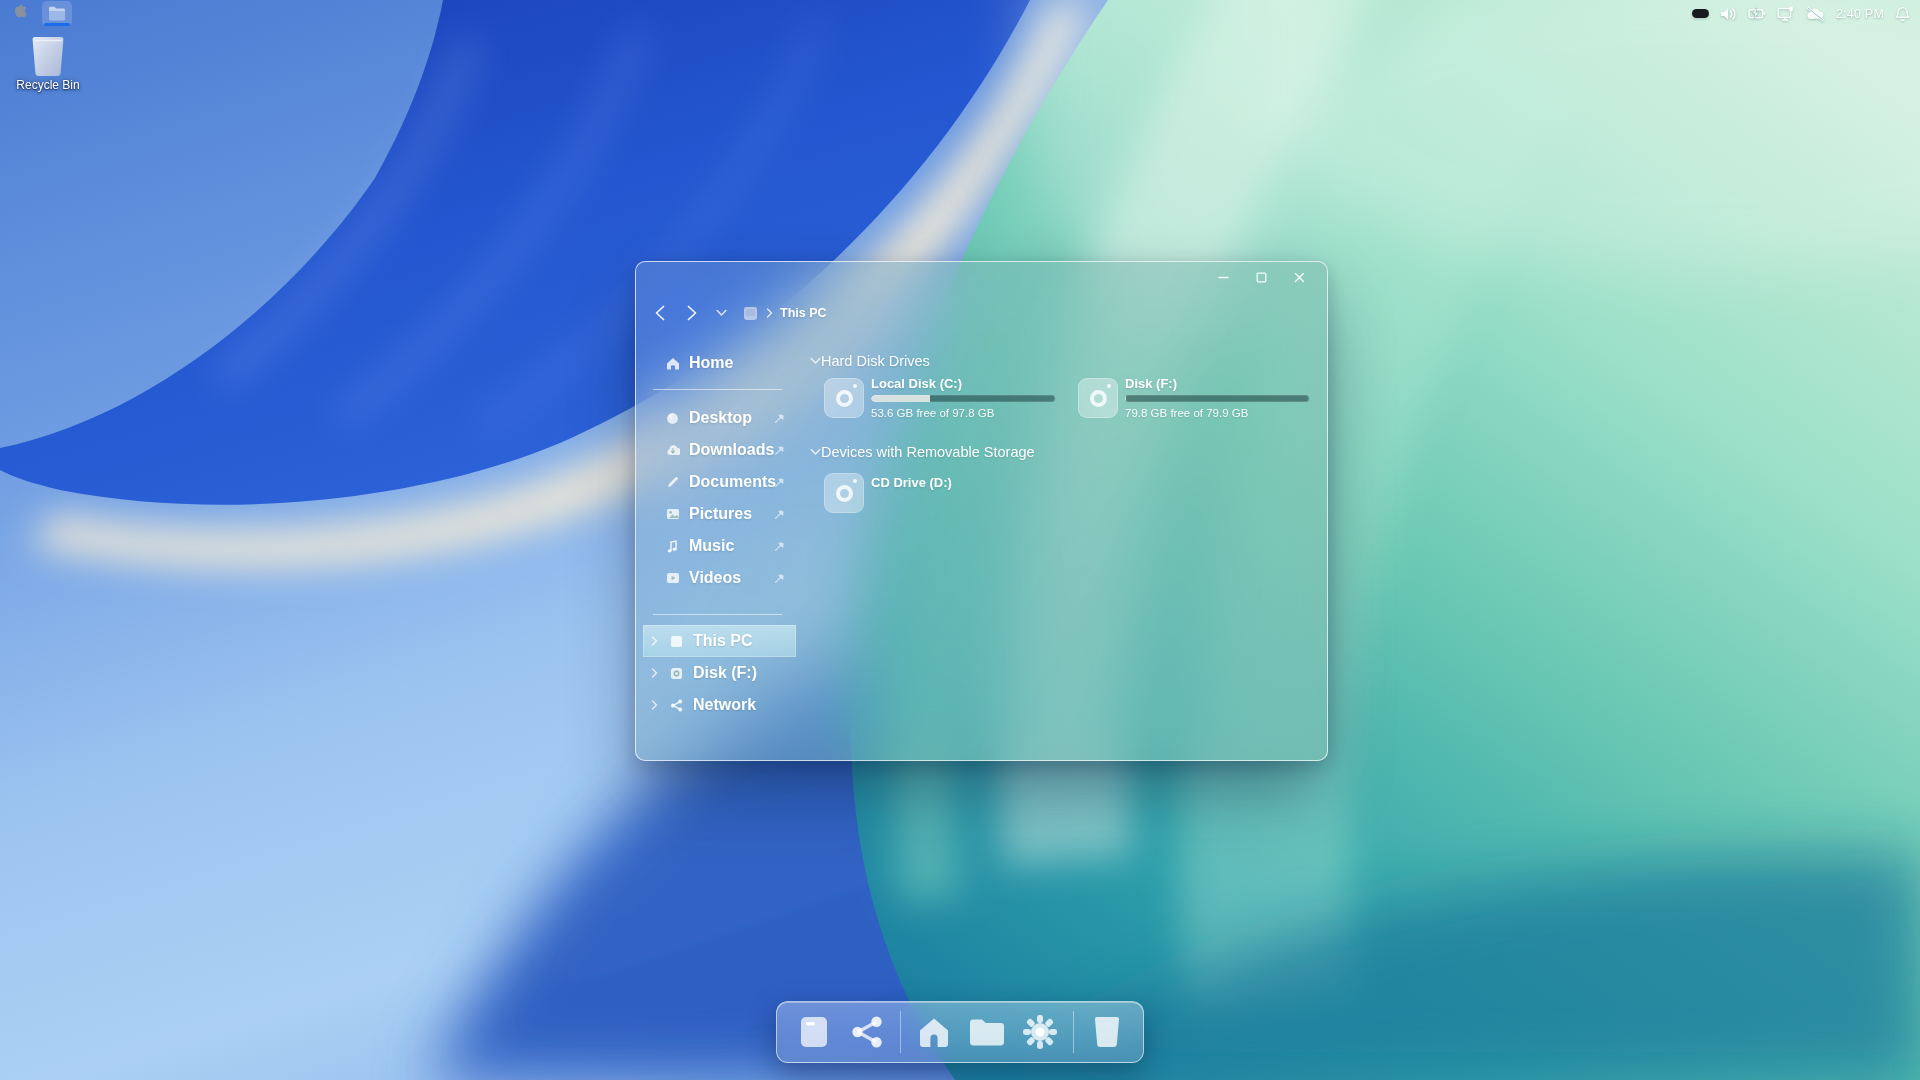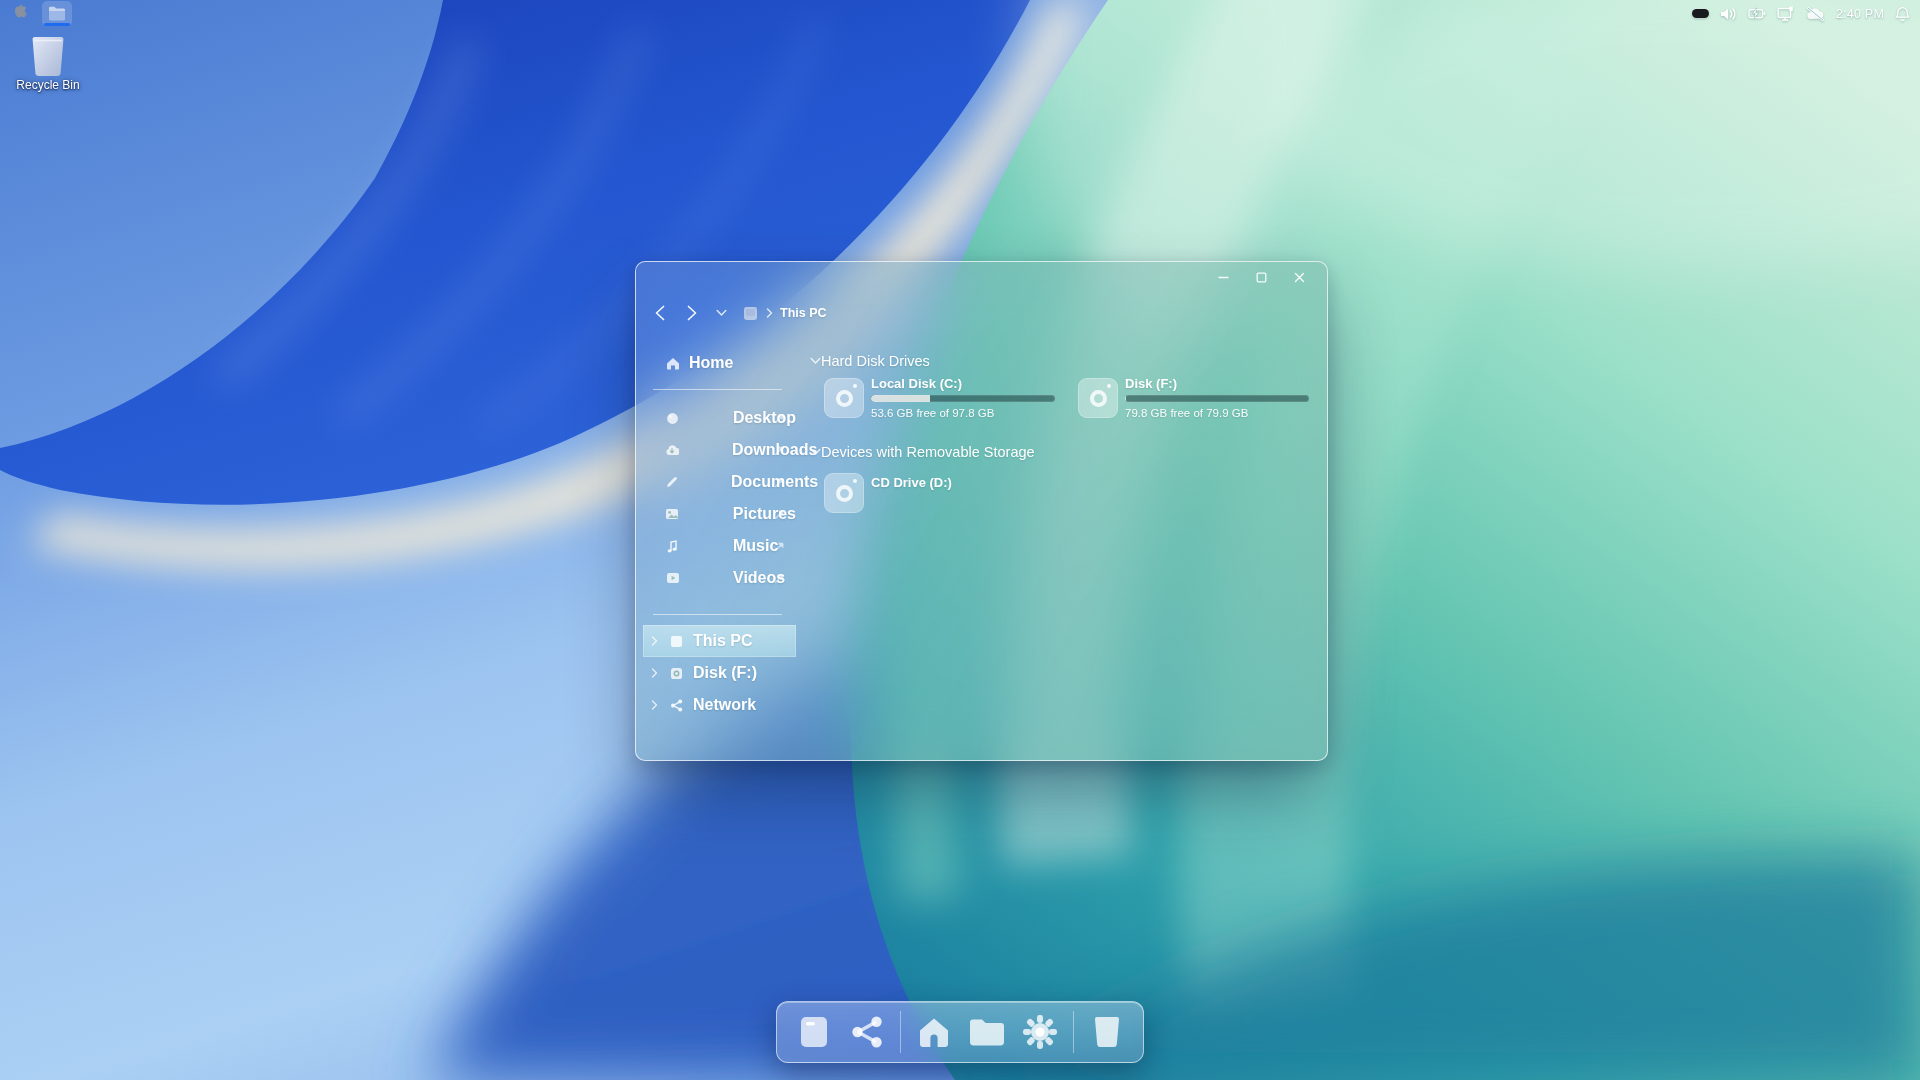--- a/index.html
+++ b/index.html
@@ -55,21 +55,21 @@
 
   #winbody { position:absolute; top:72px; left:0; right:0; bottom:0; }
 
   
   #sidebar { position:absolute; top:0; bottom:0; left:0; width:160px; padding-top:14px; font-size:16px; font-weight:600;padding-left:7px; }
   .side-row { position:relative; height:30px; display:flex; align-items:center; padding-left:22px; }
   .side-row .ic { width:15px; display:flex; justify-content:center; margin-right:9px; opacity:.88; }
   .side-row .pin { position:absolute; right:11px; opacity:.6; }
   .side-sep { height:1px; background:rgba(255,255,255,.55); margin:11px 14px 12px 10px; }
   .side-sep2 { height:1px; background:rgba(255,255,255,.55); margin:20px 14px 10px 10px; }
-  .pinned-row { height:32px;gap:44px; }
+  .pinned-row { height:32px; }
   .tree-row { position:relative; height:32px; display:flex; align-items:center; padding-left:26px; }
   .tree-row .chev { position:absolute; left:8px; opacity:.75; display:flex; }
   .tree-row .ic { width:15px; display:flex; justify-content:center; margin-right:9px; opacity:.9; }
   .tree-row.selected { background:linear-gradient(180deg, rgba(214,242,246,.62), rgba(188,230,238,.55)); box-shadow:inset 0 0 0 1px rgba(255,255,255,.25); }
 
   
   #content { position:absolute; top:0; bottom:0; left:160px; right:0; padding:16px 18px 0 14px; }
   .sec-head { display:flex; align-items:center; height:22px; font-size:14.5px; }
   .sec-head .chev { opacity:.8; display:flex; }
   .tiles { display:flex; margin-top:4px; margin-left:14px; gap:23px; height:56px; }

